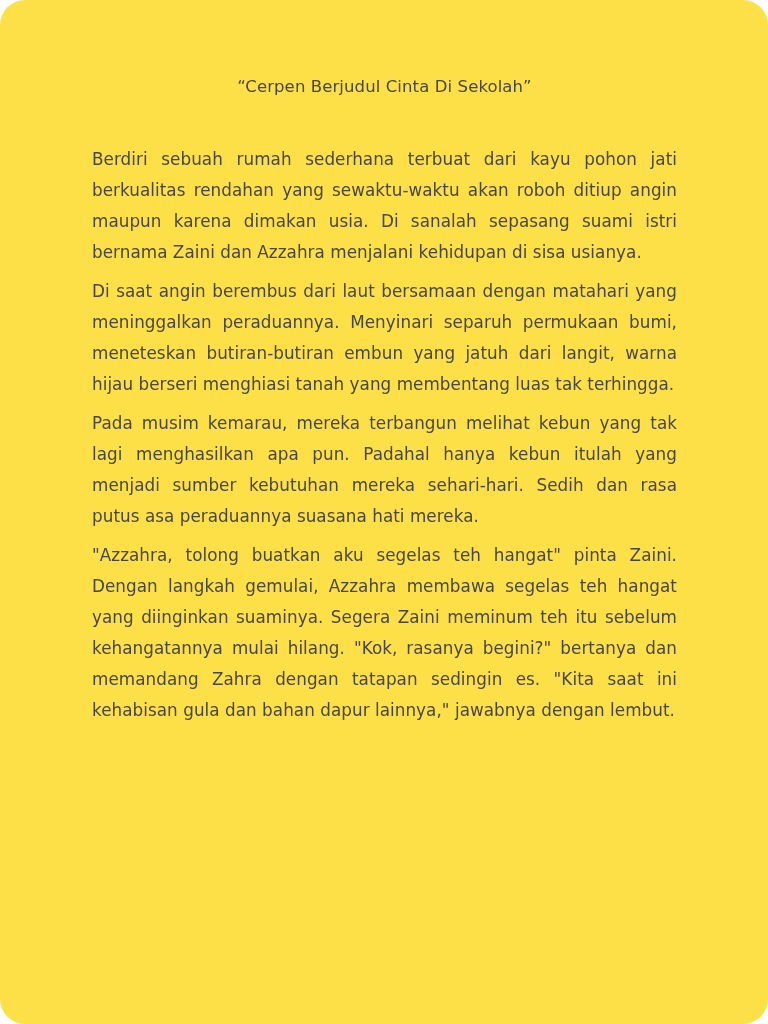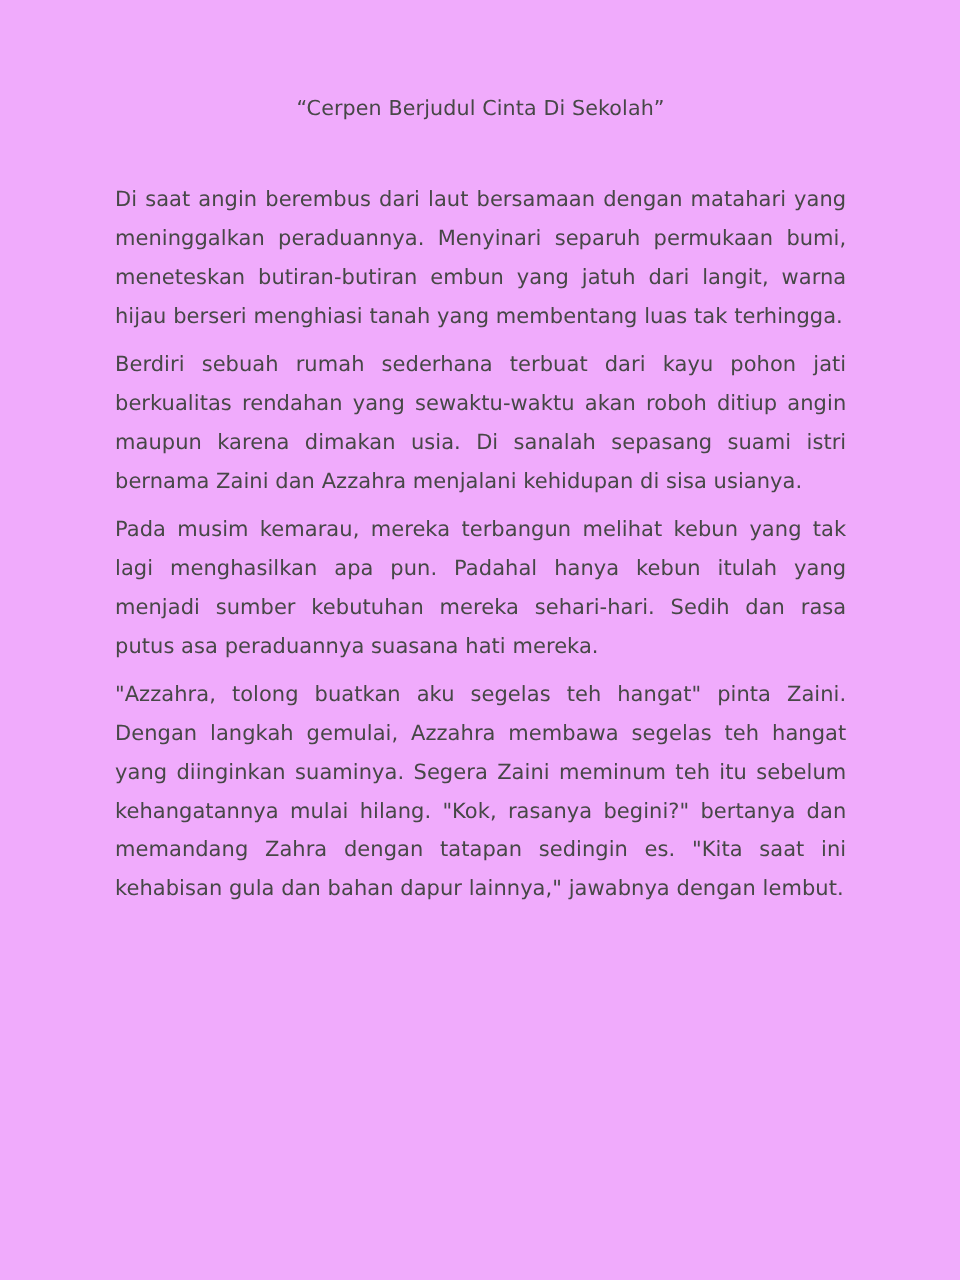--- a/index.html
+++ b/index.html
@@ -11,22 +11,23 @@
     width: 768px;
     height: 1024px;
     overflow: hidden;
     font-family: "DejaVu Sans", sans-serif;
     color: #474747;
   }
   .page {
     position: relative;
     width: 768px;
     height: 1024px;
-    background: #f0abfc;
+    background: #fde047;
     box-sizing: border-box;
+    border-radius: 25px;
   }
   .doc-body {
     position: absolute;
     left: 92px;
     top: 74px;
     width: 585px;
   }
   .doc-title {
     text-align: center;
     font-size: 16.5px;
@@ -53,22 +54,22 @@
   }
 </style>
 </head>
 <body>
 
 <div class="page">
   <div class="doc-body">
 
     <h1 class="doc-title">“Cerpen Berjudul Cinta Di Sekolah”</h1>
 
+    <p class="para">Berdiri sebuah rumah sederhana terbuat dari kayu pohon jati berkualitas rendahan yang sewaktu-waktu akan roboh ditiup angin maupun karena dimakan usia. Di sanalah sepasang suami istri bernama Zaini dan Azzahra menjalani kehidupan di sisa usianya.</p>
+
     <p class="para">Di saat angin berembus dari laut bersamaan dengan matahari yang meninggalkan peraduannya. Menyinari separuh permukaan bumi, meneteskan butiran-butiran embun yang jatuh dari langit, warna hijau berseri menghiasi tanah yang membentang luas tak terhingga.</p>
-
-    <p class="para">Berdiri sebuah rumah sederhana terbuat dari kayu pohon jati berkualitas rendahan yang sewaktu-waktu akan roboh ditiup angin maupun karena dimakan usia. Di sanalah sepasang suami istri bernama Zaini dan Azzahra menjalani kehidupan di sisa usianya.</p>
 
     <p class="para">Pada musim kemarau, mereka terbangun melihat kebun yang tak lagi menghasilkan apa pun. Padahal hanya kebun itulah yang menjadi sumber kebutuhan mereka sehari-hari. Sedih dan rasa putus asa peraduannya suasana hati mereka.</p>
 
     <p class="para">"Azzahra, tolong buatkan aku segelas teh hangat" pinta Zaini. Dengan langkah gemulai, Azzahra membawa segelas teh hangat yang diinginkan suaminya. Segera Zaini meminum teh itu sebelum kehangatannya mulai hilang. "Kok, rasanya begini?" bertanya dan memandang Zahra dengan tatapan sedingin es. "Kita saat ini kehabisan gula dan bahan dapur lainnya," jawabnya dengan lembut.</p>
 
   </div>
 </div>
 
 </body></html>

